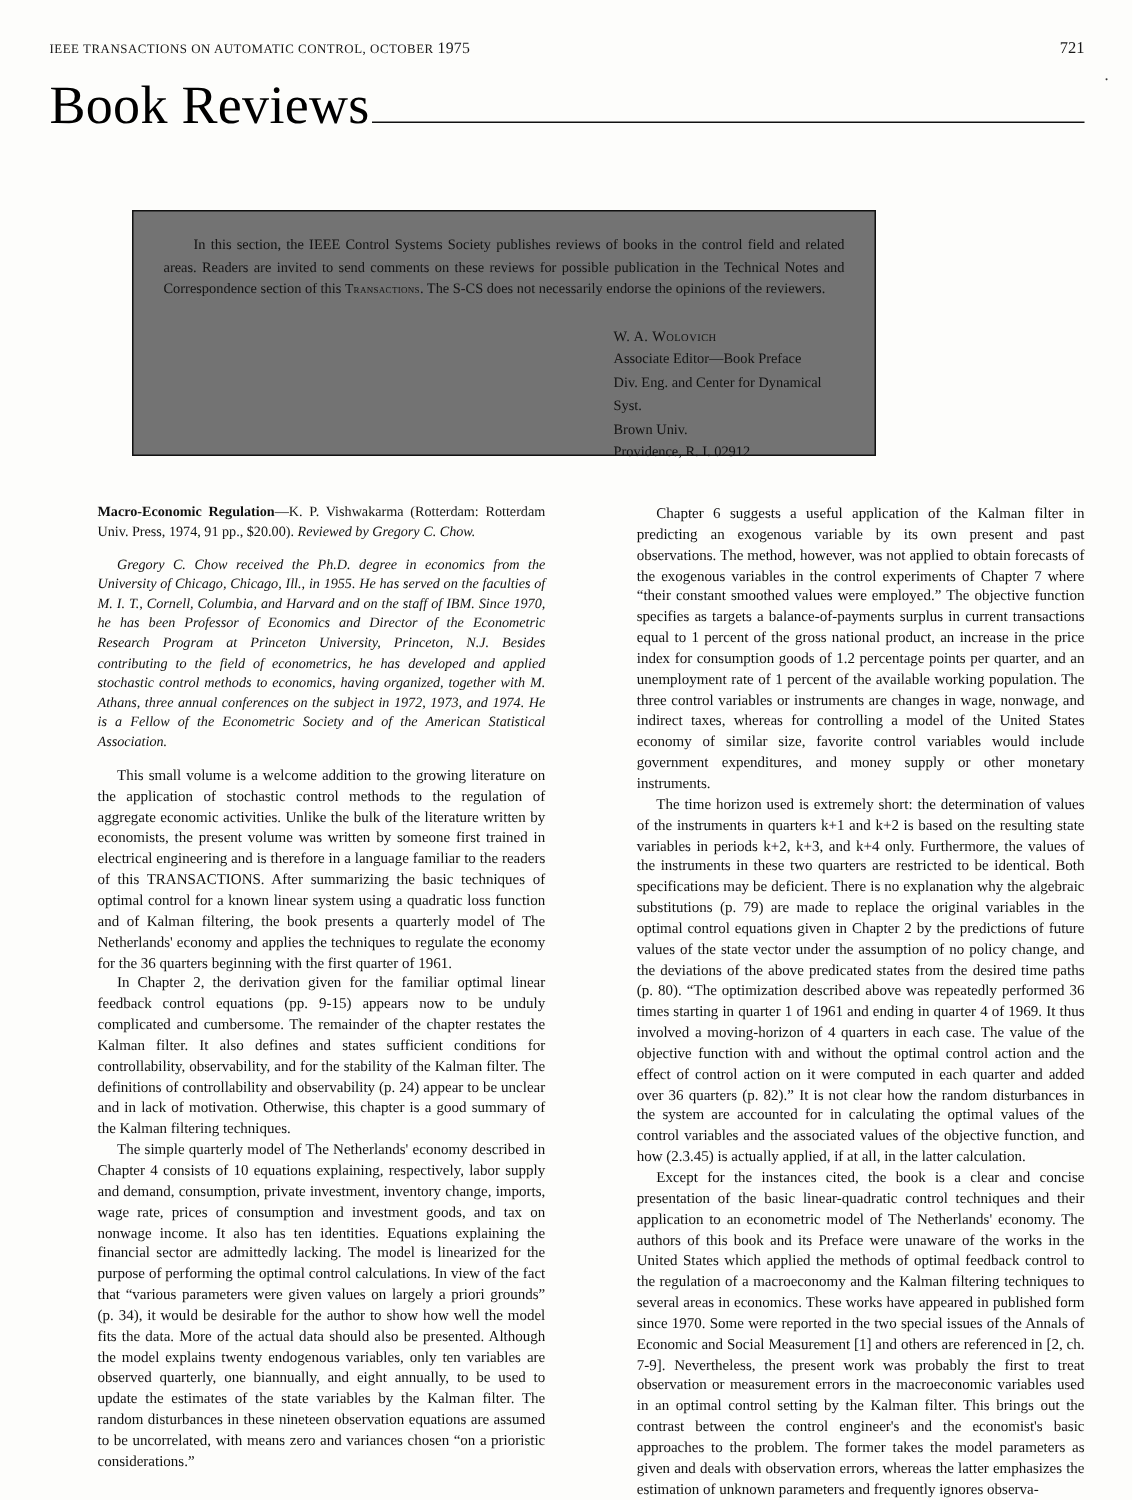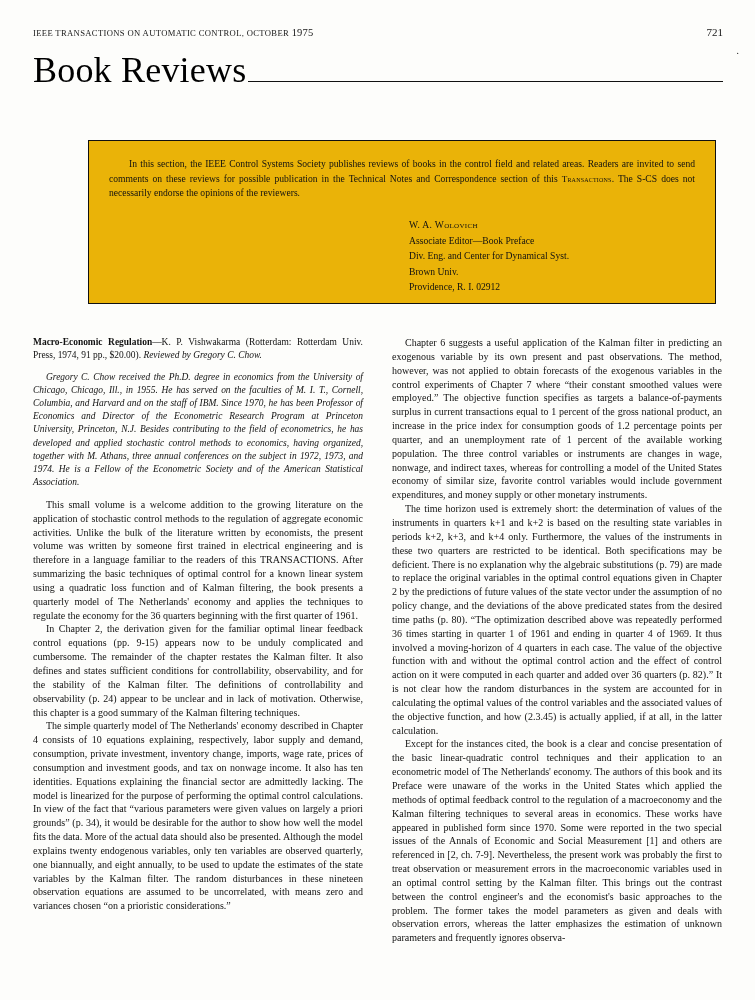--- a/index.html
+++ b/index.html
@@ -81,25 +81,25 @@
     height: 0;
     border-bottom: 1.3px solid #111;
     margin-bottom: 6px;
     margin-left: 2px;
   }
   
   .notebox {
     position: absolute;
     left: 88px;
     top: 140px;
-    width: 628px;
+    width: 496px;
     height: 164px;
     border: 1px solid #111;
     box-sizing: border-box;
-    background: #eab308;
+    background: #737373;
   }
   .notebox-inner {
     padding: 16px 20px 0 20px;
   }
   .note-text {
     font-size: 9.6px;
     line-height: 1.52;
     text-align: justify;
     text-indent: 20px;
     margin: 0;
@@ -125,20 +125,21 @@
   .columns {
     position: absolute;
     left: 33px;
     top: 336px;
     width: 690px;
     display: flex;
     gap: 29px;
   }
   .col {
     width: 330px;
+    margin-left: 32px;
   }
   p.body {
     margin: 0;
     font-size: 10px;
     line-height: 1.385;
     text-align: justify;
     text-indent: 13px;
     color: #111;
     -webkit-hyphens: auto;
     hyphens: auto;

